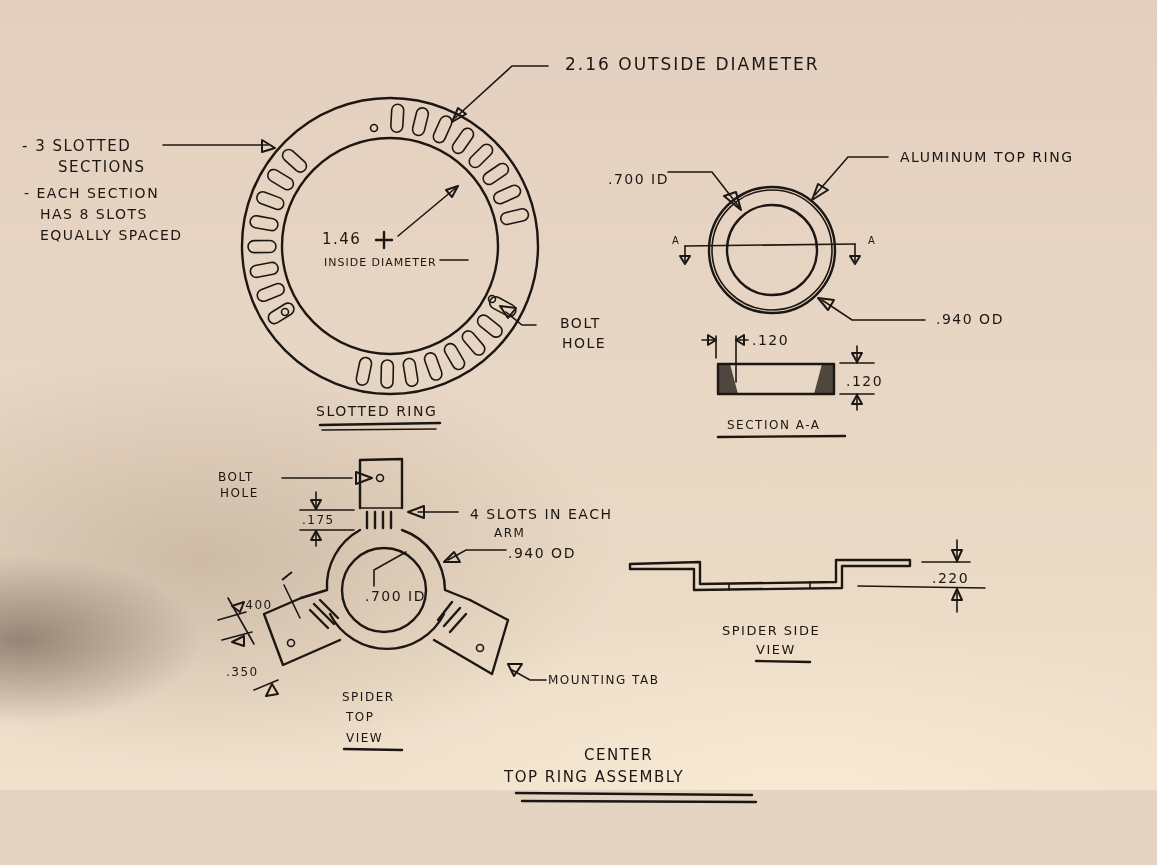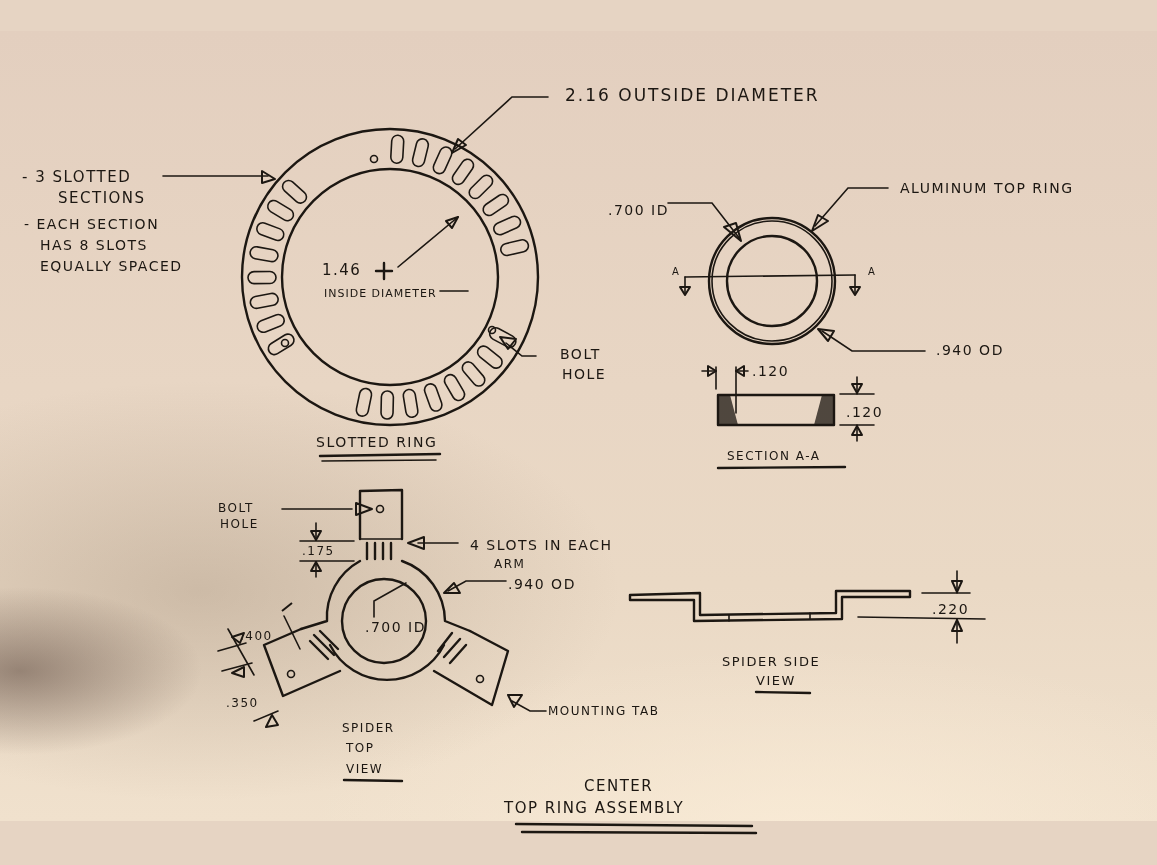--- a/index.html
+++ b/index.html
@@ -7,21 +7,20 @@
     width: 1157px; height: 865px; overflow: hidden;
     background: #e6d4c3;
   }
   #sheet {
     position: relative; width: 1157px; height: 790px;
     background:
       radial-gradient(ellipse 260px 120px at 20px 640px, rgba(90,70,60,0.55), rgba(90,70,60,0) 70%),
       radial-gradient(ellipse 600px 300px at 200px 560px, rgba(150,130,110,0.35), rgba(150,130,110,0) 70%),
       radial-gradient(ellipse 700px 260px at 800px 800px, rgba(250,236,215,0.8), rgba(250,236,215,0) 70%),
       linear-gradient(180deg, #e3cfbf 0%, #e8d6c4 45%, #ead9c5 70%, #f0e1cd 100%);
-    margin-top: 31px;
   }
   svg { position: absolute; left: 0; top: 0; }
   .ink { stroke: #1c1712; fill: none; stroke-width: 2.4; stroke-linecap: round; stroke-linejoin: round; }
   .ink-thin { stroke: #1c1712; fill: none; stroke-width: 1.6; stroke-linecap: round; }
   .ink-fill { fill: #1c1712; stroke: none; }
   .arrow { stroke: #1c1712; fill: none; stroke-width: 2; stroke-linejoin: round; }
   .lbl {
     fill: #1c1712;
     font-family: "DejaVu Sans", sans-serif;
     font-size: 14px;

